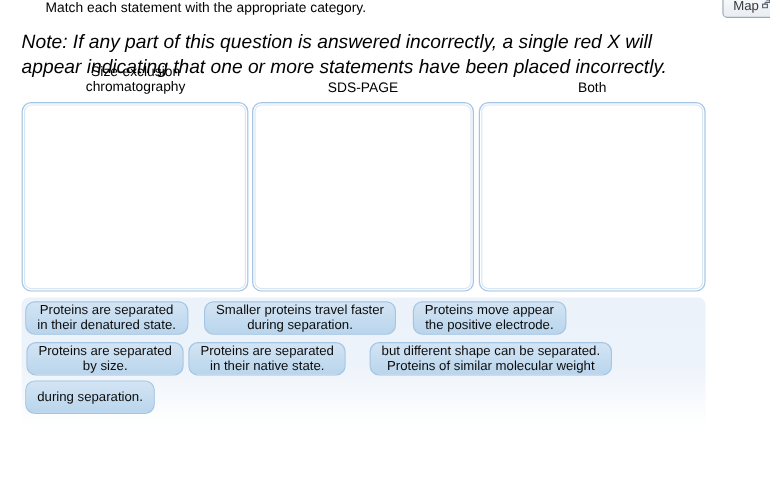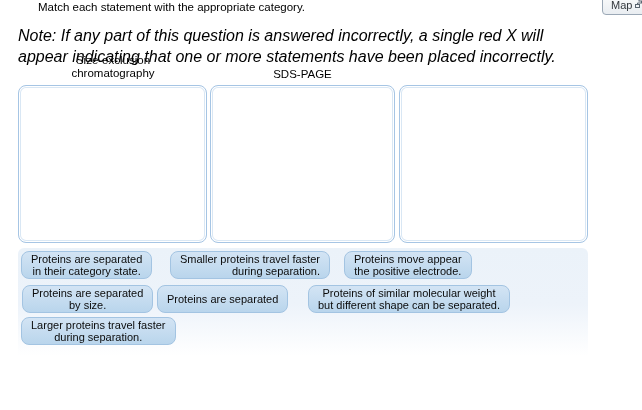--- a/index.html
+++ b/index.html
@@ -58,52 +58,53 @@
       </svg>
     </span>
   </button>
 
   <div class="note">Note: If any part of this question is answered incorrectly, a single red X will appear indicating that one or more statements have been placed incorrectly.</div>
 
   <div class="cat-header" style="left:210px;top:68px;width:185px;">SDS-PAGE</div>
   <div class="cat-header" style="left:18px;top:54px;width:190px;">
     <span class="wrap">Size-exclusion chromatography</span>
   </div>
+  <div class="cat-header" style="left:399px;top:68px;width:189px;">Both</div>
 
   <div class="dropzone" style="left:18px;width:189px;"></div>
   <div class="dropzone" style="left:210px;width:185px;"></div>
   <div class="dropzone" style="left:399px;width:189px;"></div>
 
   <div class="chip-panel">
 
     <div class="chip" style="left:3px;top:3px;">
       <span>Proteins are separated</span>
-      <span>in their category state.</span>
+      <span>in their denatured state.</span>
     </div>
-    <div class="chip" style="left:152px;top:3px;align-items:flex-end;">
+    <div class="chip" style="left:152px;top:3px;">
       <span>Smaller proteins travel faster</span>
       <span>during separation.</span>
     </div>
     <div class="chip" style="left:326px;top:3px;">
       <span>Proteins move appear</span>
       <span>the positive electrode.</span>
     </div>
 
     <div class="chip" style="left:4px;top:37px;">
       <span>Proteins are separated</span>
       <span>by size.</span>
     </div>
     <div class="chip" style="left:139px;top:37px;">
       <span>Proteins are separated</span>
+      <span>in their native state.</span>
     </div>
     <div class="chip" style="left:290px;top:37px;">
+      <span>but different shape can be separated.</span>
       <span>Proteins of similar molecular weight</span>
-      <span>but different shape can be separated.</span>
     </div>
 
     <div class="chip" style="left:3px;top:69px;">
-      <span>Larger proteins travel faster</span>
       <span>during separation.</span>
     </div>
 
   </div>
 
 </div>
 
 </body></html>

